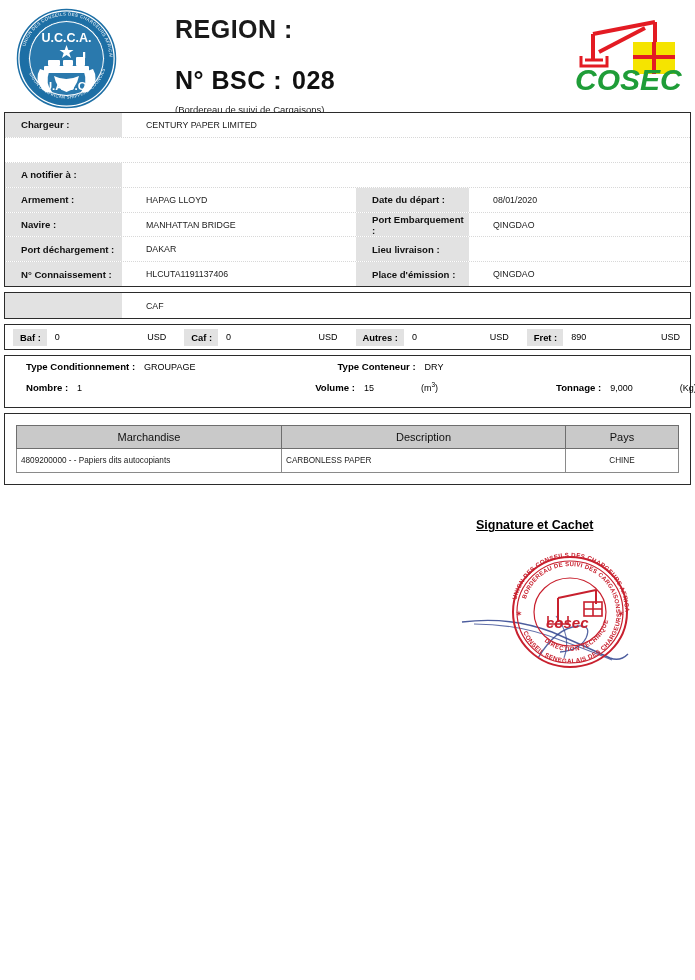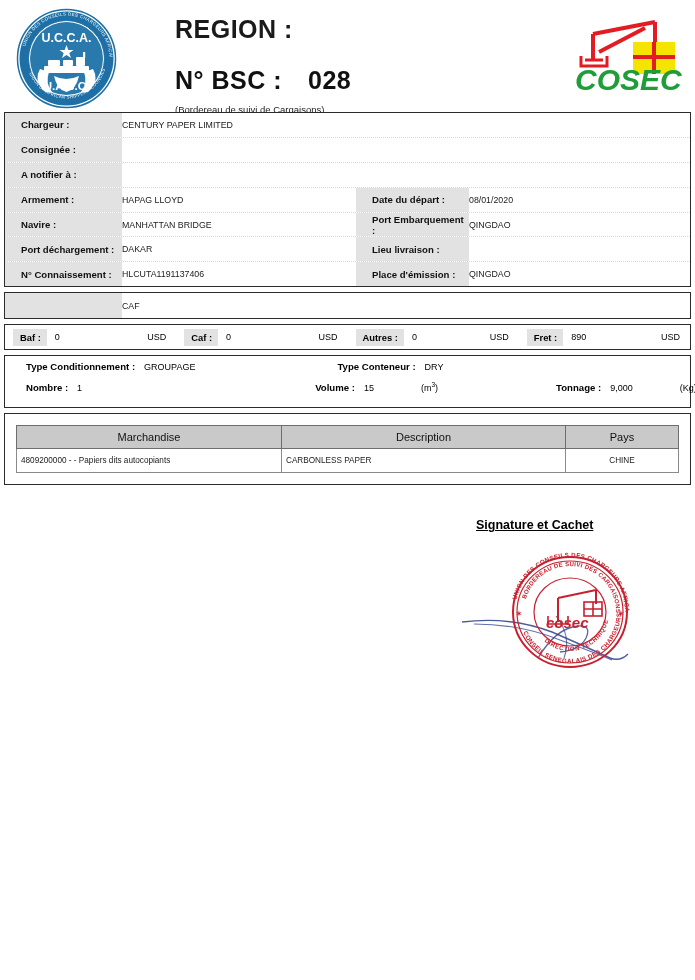--- a/index.html
+++ b/index.html
@@ -50,21 +50,21 @@
     color: #1a1a1a;
   }
   .title-bsc {
     font-size: 25px;
     font-weight: bold;
     margin-top: 22px;
     color: #111111;
     letter-spacing: 0.5px;
   }
   .title-bsc .num {
-    margin-left: 26px;
+    margin-left: 10px;
   }
   .title-sub {
     font-size: 9.5px;
     margin-top: 9px;
     color: #222222;
   }
 
   
   .panel {
     border: 1.5px solid #2b2b2b;
@@ -98,21 +98,21 @@
     flex: 0 0 auto;
   }
   .lbl-left  { width: 117px; }
   .lbl-right { width: 113px; }
 
   .val {
     font-size: 8.8px;
     color: #1a1a1a;
     display: flex;
     align-items: center;
-    padding-left: 0;
+    padding-left: 24px;
     box-sizing: border-box;
     flex: 1 1 auto;
     min-width: 0;
     white-space: nowrap;
     overflow: hidden;
   }
   .val-left { flex: 0 0 234px; }
 
   .spacer-col { flex: 0 0 6px; }
 
@@ -303,21 +303,20 @@
 <div class="panel panel-main">
 
   <div class="frow">
     <div class="lbl lbl-left">Chargeur :</div>
     <div class="val val-left">CENTURY PAPER LIMITED</div>
     <div class="spacer-col"></div>
   </div>
 
 
   <div class="frow">
-    <div class="lbl lbl-left">Consignée :</div>
     <div class="val val-left"></div>
     <div class="spacer-col"></div>
   </div>
 
   <div class="frow">
     <div class="lbl lbl-left">A notifier à :</div>
     <div class="val val-left"></div>
     <div class="spacer-col"></div>
   </div>
 

